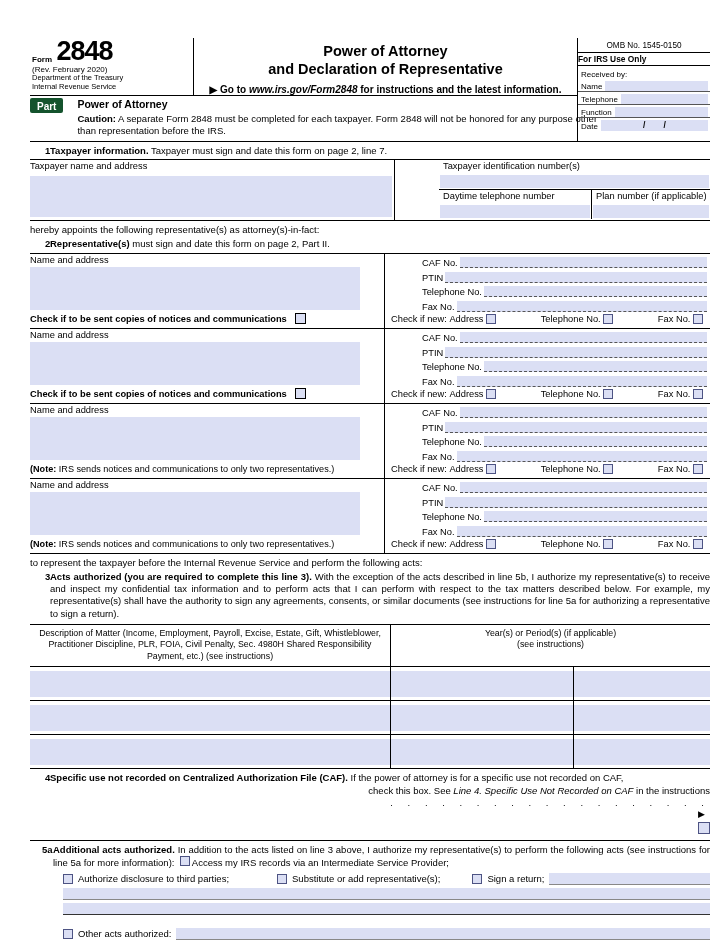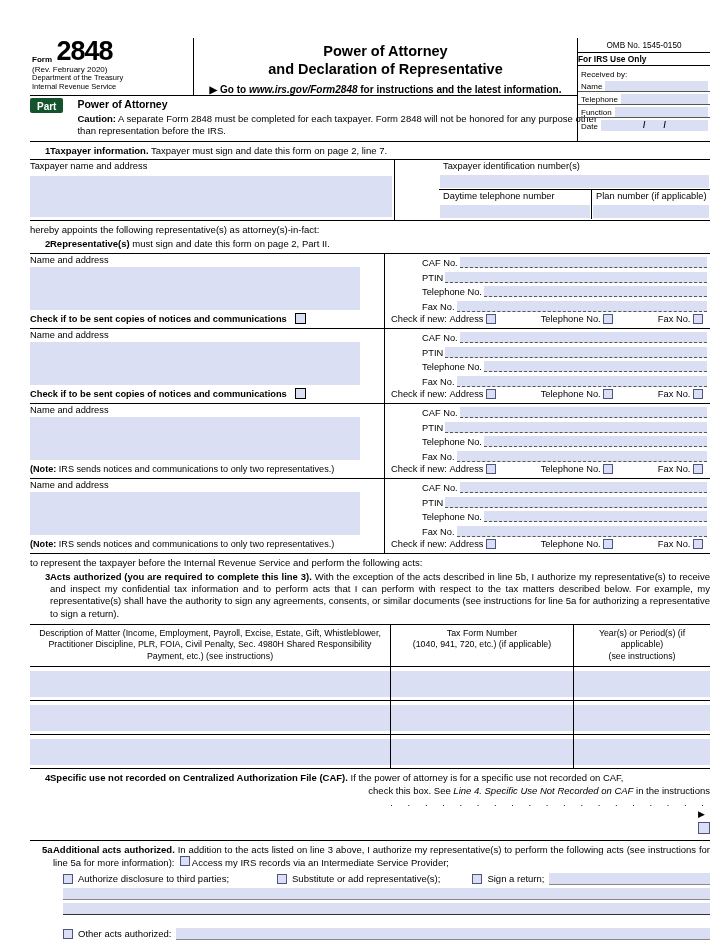--- a/index.html
+++ b/index.html
@@ -315,24 +315,20 @@
 
   <div class="plain">to represent the taxpayer before the Internal Revenue Service and perform the following acts:</div>
 
   <div class="numline" style="padding-top:0;">
     <span class="no">3</span>
     <span class="tx just"><span class="b">Acts authorized (you are required to complete this line 3).</span><span> With the exception of the acts described in line 5b, I authorize my representative(s) to receive and inspect my confidential tax information and to perform acts that I can perform with respect to the tax matters described below. For example, my representative(s) shall have the authority to sign any agreements, consents, or similar documents (see instructions for line 5a for authorizing a representative to sign a return).</span></span>
   </div>
   <div class="acts">
     <div class="acts-hdr">
       <div class="c c1">Description of Matter (Income, Employment, Payroll, Excise, Estate, Gift, Whistleblower, Practitioner Discipline, PLR, FOIA, Civil Penalty, Sec. 4980H Shared Responsibility Payment, etc.) (see instructions)</div>
-      <div class="c c2">
-          <div>Tax Form Number</div>
-          <div>(1040, 941, 720, etc.) (if applicable)</div>
-        </div>
       <div class="c c3">
           <div>Year(s) or Period(s) (if applicable)</div>
           <div>(see instructions)</div>
         </div>
     </div>
     <div class="acts-row">
       <div class="c c1">
           <div class="fill fl2"></div>
         </div>
       <div class="c c2">

